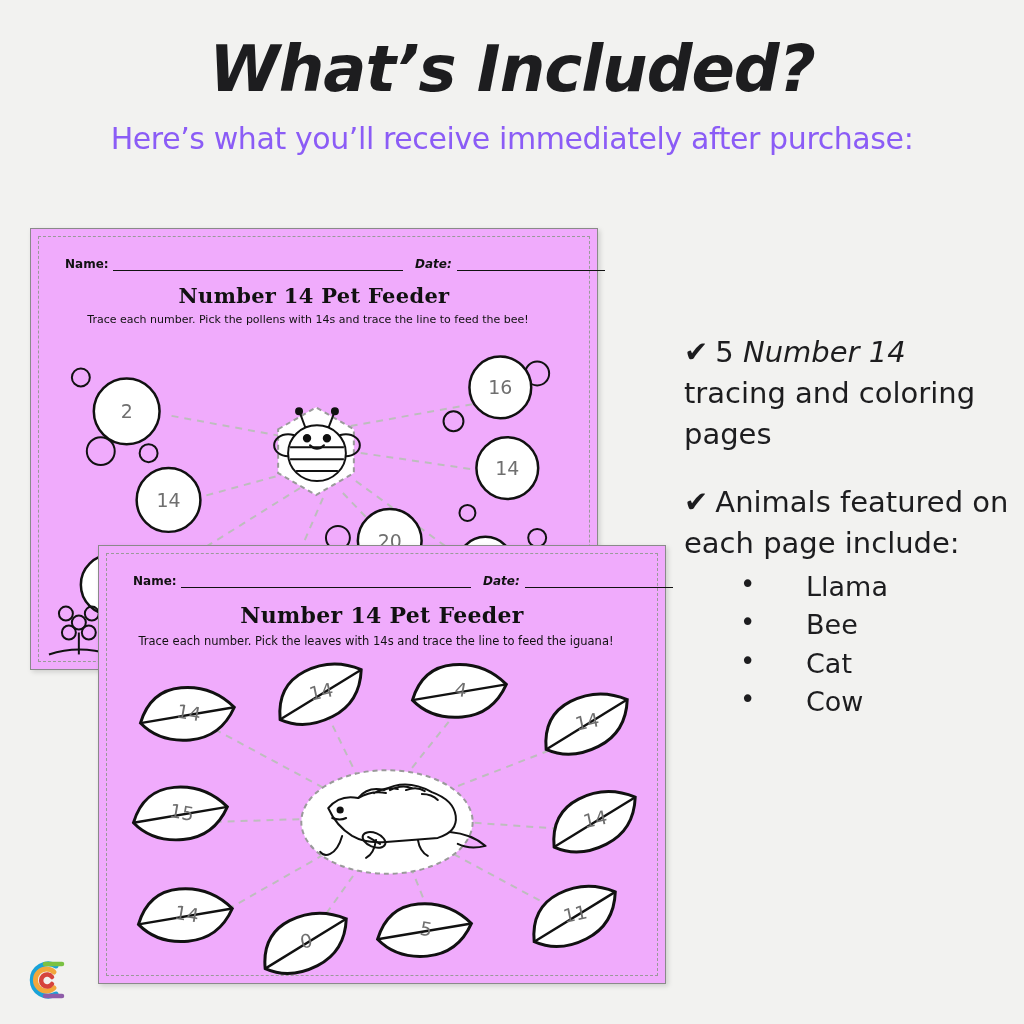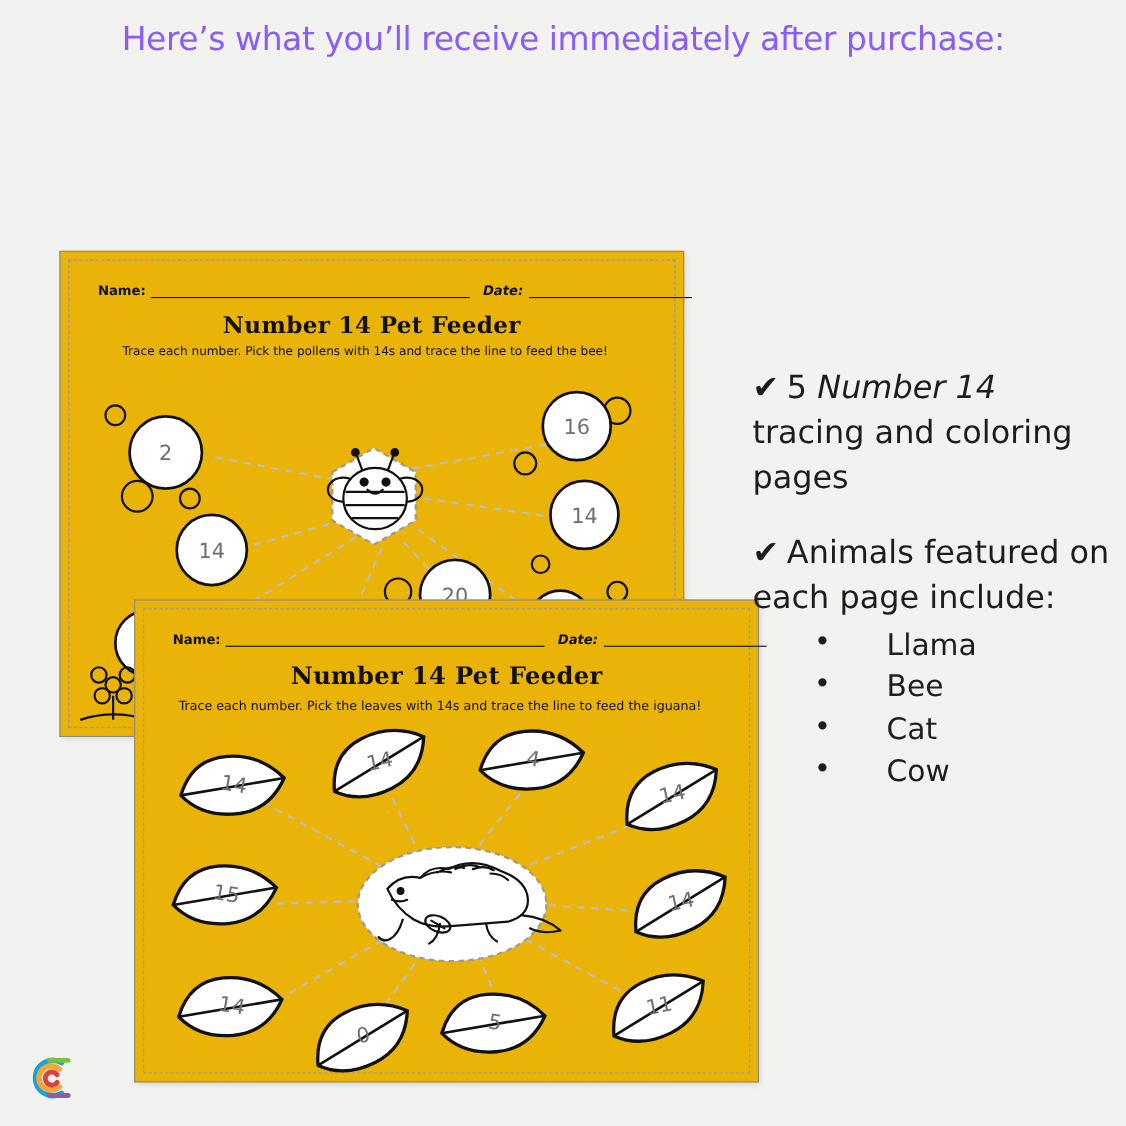--- a/index.html
+++ b/index.html
@@ -80,24 +80,23 @@
     content: "\2022";
     position: absolute;
     left: 0;
     top: -2px;
     font-size: 26px;
   }
 
   
   .sheet {
     position: absolute;
-    background: #eab308;
+    background: #f0abfc;
     border: 1px solid #8a8a8a;
     box-shadow: 2px 2px 5px rgba(0,0,0,0.15);
-    margin-left: 24px;
   }
   .sheet-inner {
     position: absolute;
     top: 7px; left: 7px; right: 7px; bottom: 7px;
     border: 1px dashed #9a9a9a;
   }
   #sheet-back {
     left: 30px;
     top: 228px;
     width: 566px;
@@ -176,20 +175,21 @@
     left: 22px;
     bottom: 20px;
     width: 46px;
     height: 48px;
   }
 </style>
 </head>
 <body>
 
 <div id="header">
+  <h1 id="main-title">What’s Included?</h1>
   <p id="subtitle">Here’s what you’ll receive immediately after purchase:</p>
 </div>
 
 <div class="sheet" id="sheet-back">
   <div class="sheet-inner">
     <div class="name-row">
       <span class="lbl nm-lbl">Name:</span>
       <span class="rule nm-rule"></span>
       <span class="lbl dt-lbl">Date:</span>
       <span class="rule dt-rule"></span>

